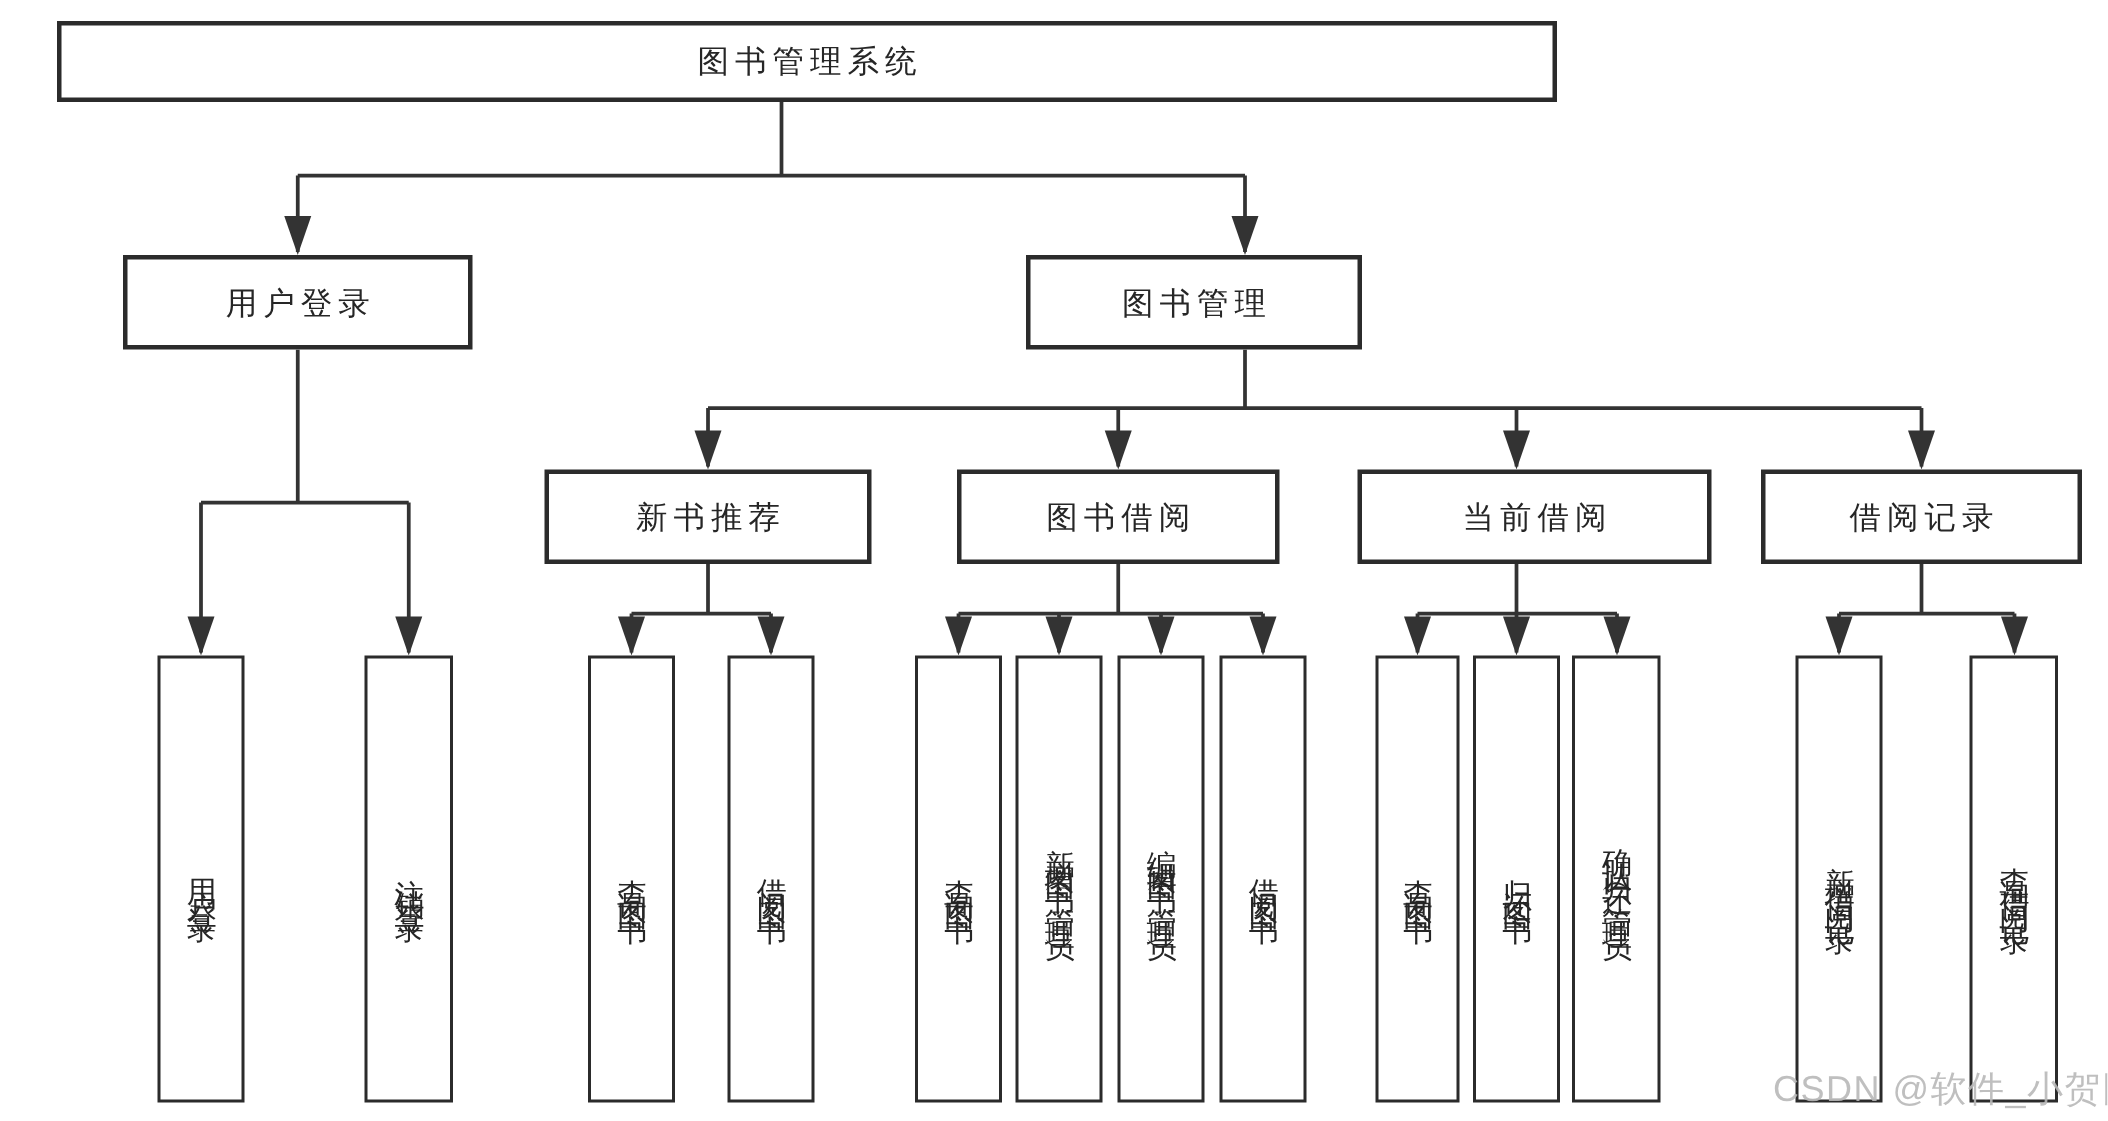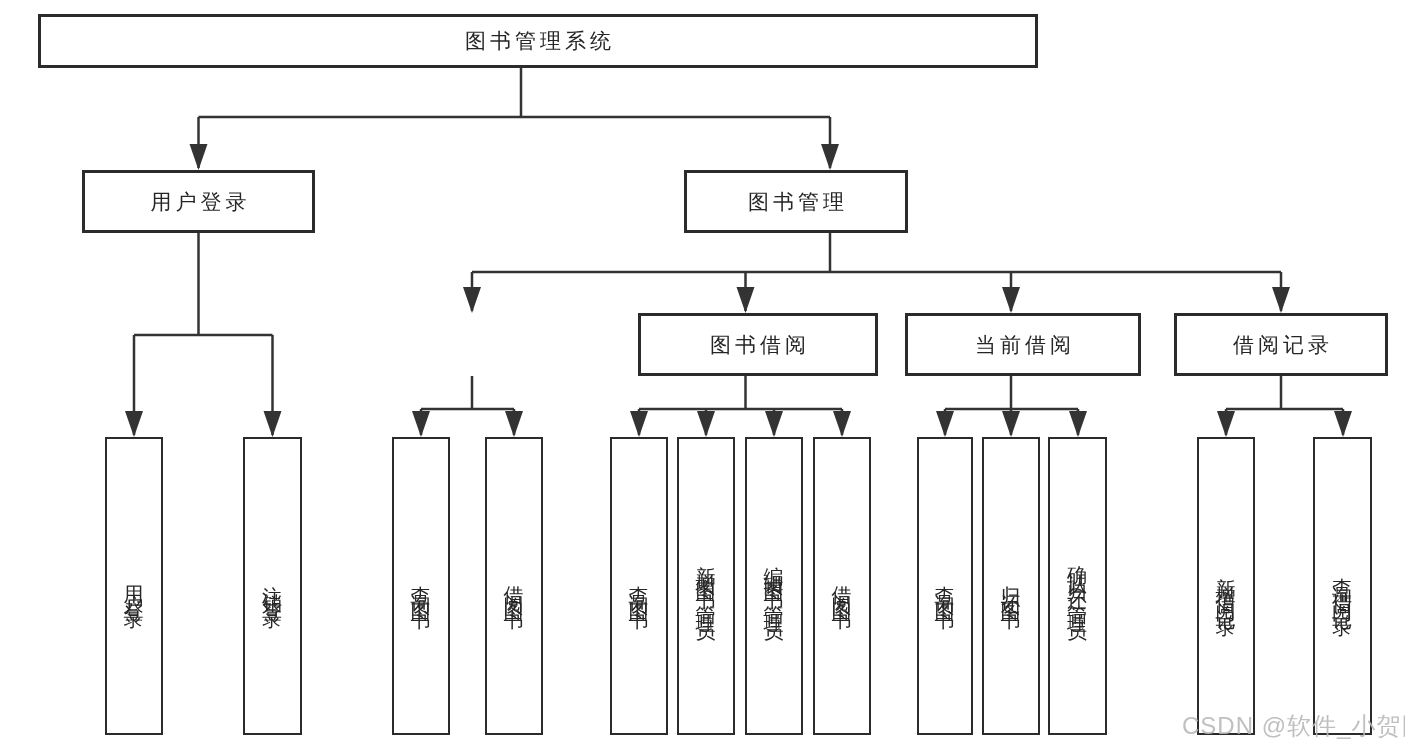--- a/index.html
+++ b/index.html
@@ -144,21 +144,22 @@
       <polygon points="1217,411 1235,411 1226,437"></polygon>
       <polygon points="1334,411 1352,411 1343,437"></polygon>
     </g>
   </svg>
 
   <div class="box root">图书管理系统</div>
 
   <div class="box lvl2" style="left:82px; top:170px; width:233px;">用户登录</div>
   <div class="box lvl2" style="left:684px; top:170px; width:224px;">图书管理</div>
 
-  <div class="box lvl3" style="left:638px; top:313px; width:240px;">图书借阅</div>
+  <div class="box lvl3" style="left:363px; top:313px; width:218px;">新书推荐</div>
+  <div class="box lvl3" style="left:638px; top:313px; width:215px;">图书借阅</div>
   <div class="box lvl3" style="left:905px; top:313px; width:236px;">当前借阅</div>
   <div class="box lvl3" style="left:1174px; top:313px; width:214px;">借阅记录</div>
 
   <div class="vbox" style="left:105px; width:58px;">
     <span class="vtext">用户登录</span>
   </div>
   <div class="vbox" style="left:243px; width:59px;">
     <span class="vtext">注销登录</span>
   </div>
 

